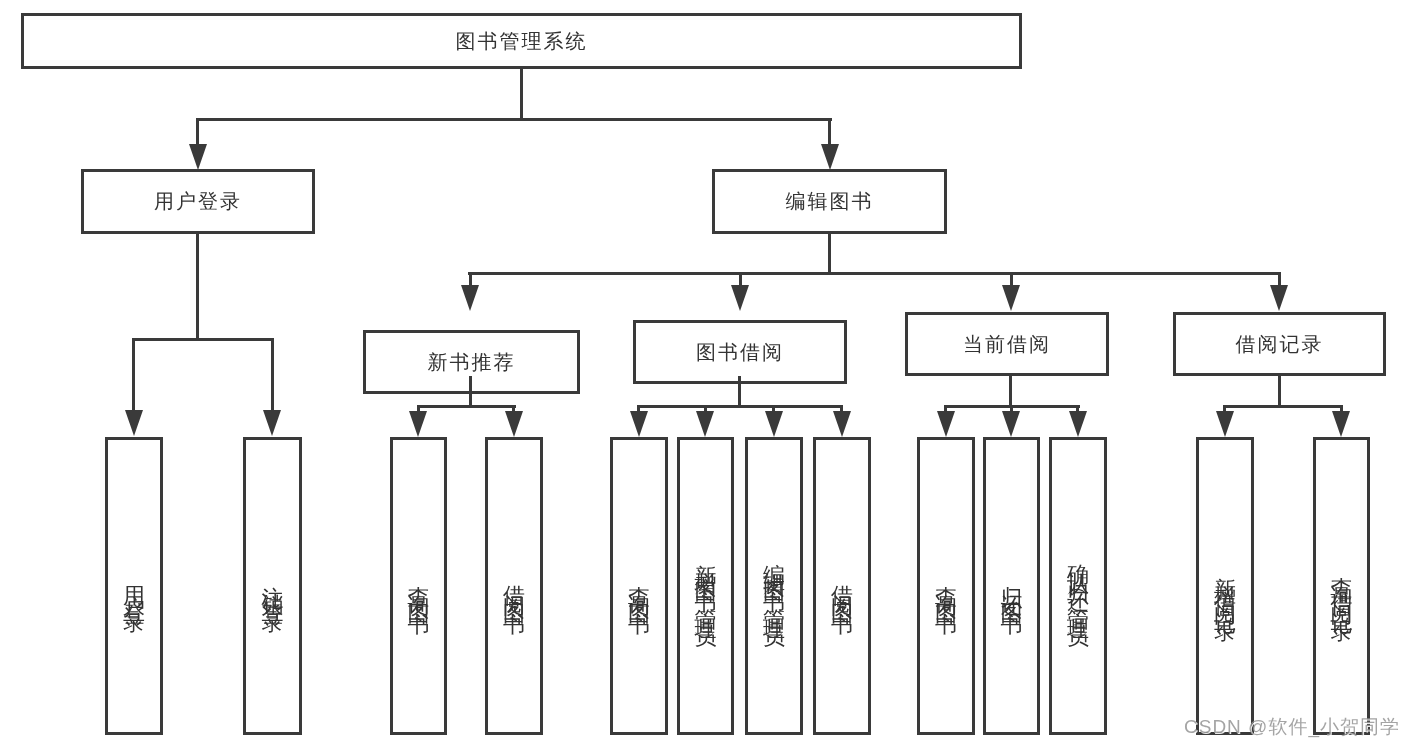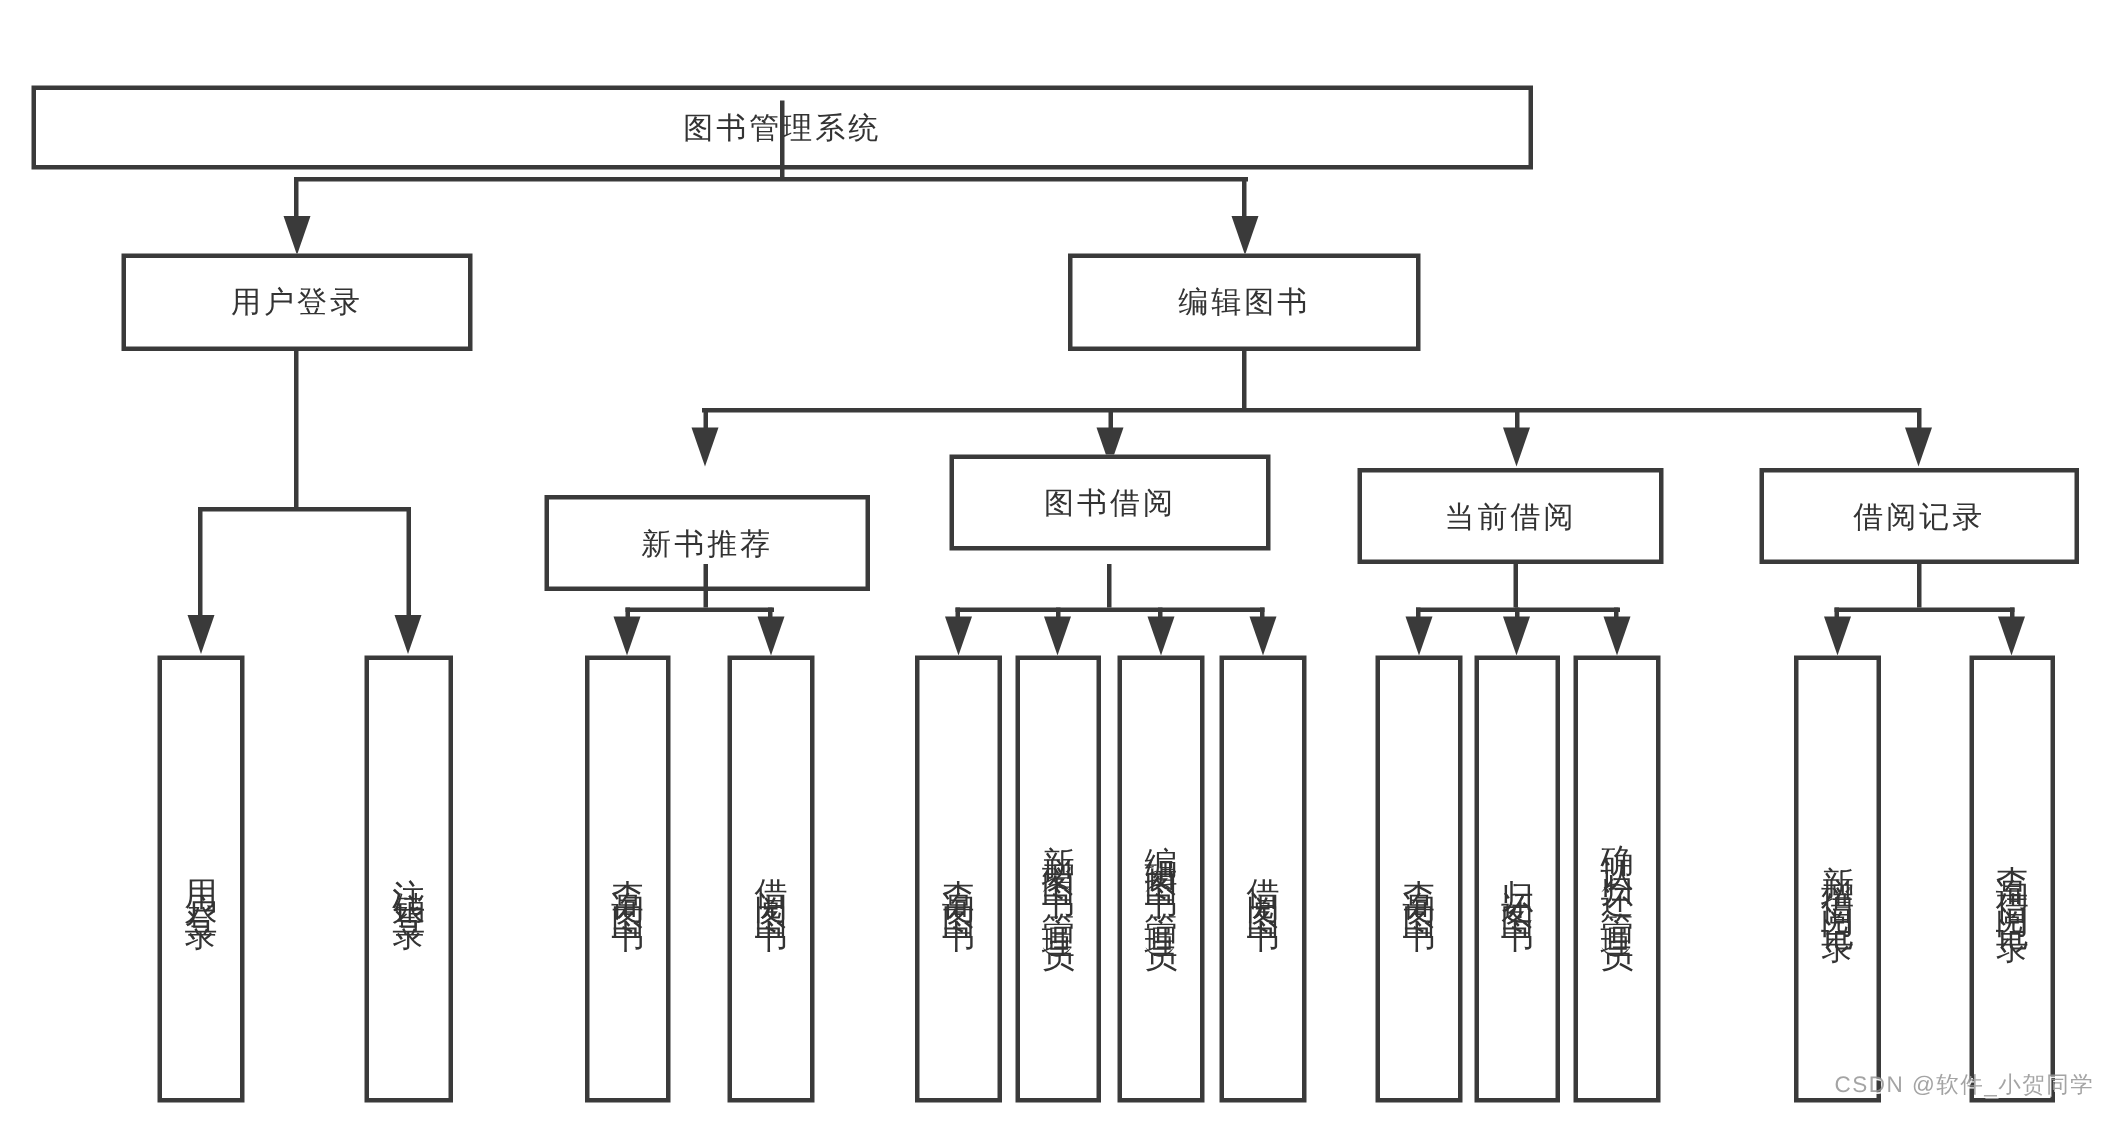--- a/index.html
+++ b/index.html
@@ -18,33 +18,33 @@
     font-size:22px; letter-spacing:9px; line-height:1; letter-spacing:9px;
   }
   .vline { position:absolute; width:3px; background:#3a3a3a; }
   .hline { position:absolute; height:3px; background:#3a3a3a; }
   .arrow {
     position:absolute; width:0; height:0;
     border-left:9px solid transparent; border-right:9px solid transparent;
     border-top:26px solid #3a3a3a;
   }
   .watermark {
-    position:absolute; left:1223px; top:714px;
-    font-size:15px; letter-spacing:1px;
+    position:absolute; left:1184px; top:714px;
+    font-size:19px; letter-spacing:1px;
     color:rgba(148,148,148,0.85);
     text-shadow:1px 1px 0 rgba(255,255,255,0.9);
     white-space:nowrap;
   }
 </style>
 </head>
 <body>
 
 <div class="canvas">
 
-  <div class="node" style="left:21px; top:13px; width:1001px; height:56px;margin-top:44px;">
+  <div class="node" style="left:21px; top:13px; width:1001px; height:56px;">
     <span>图书管理系统</span>
   </div>
 
   <div class="vline" style="left:520px; top:67px; height:53px;"></div>
   <div class="hline" style="left:196px; top:118px; width:636px;"></div>
   <div class="vline" style="left:196px; top:118px; height:30px;"></div>
   <div class="arrow" style="left:189px; top:144px;"></div>
   <div class="vline" style="left:828px; top:118px; height:30px;"></div>
   <div class="arrow" style="left:821px; top:144px;"></div>
 
@@ -69,21 +69,21 @@
   <div class="vline" style="left:739px; top:272px; height:14px;"></div>
   <div class="arrow" style="left:731px; top:285px;"></div>
   <div class="vline" style="left:1010px; top:272px; height:14px;"></div>
   <div class="arrow" style="left:1002px; top:285px;"></div>
   <div class="vline" style="left:1278px; top:272px; height:14px;"></div>
   <div class="arrow" style="left:1270px; top:285px;"></div>
 
   <div class="node" style="left:363px; top:330px; width:217px; height:64px;">
     <span>新书推荐</span>
   </div>
-  <div class="node" style="left:633px; top:303px; width:214px; height:64px;">
+  <div class="node" style="left:633px; top:320px; width:214px; height:64px;">
     <span>图书借阅</span>
   </div>
   <div class="node" style="left:905px; top:312px; width:204px; height:64px;">
     <span>当前借阅</span>
   </div>
   <div class="node" style="left:1173px; top:312px; width:213px; height:64px;">
     <span>借阅记录</span>
   </div>
 
   <div class="vline" style="left:469px; top:376px; height:29px;"></div>

